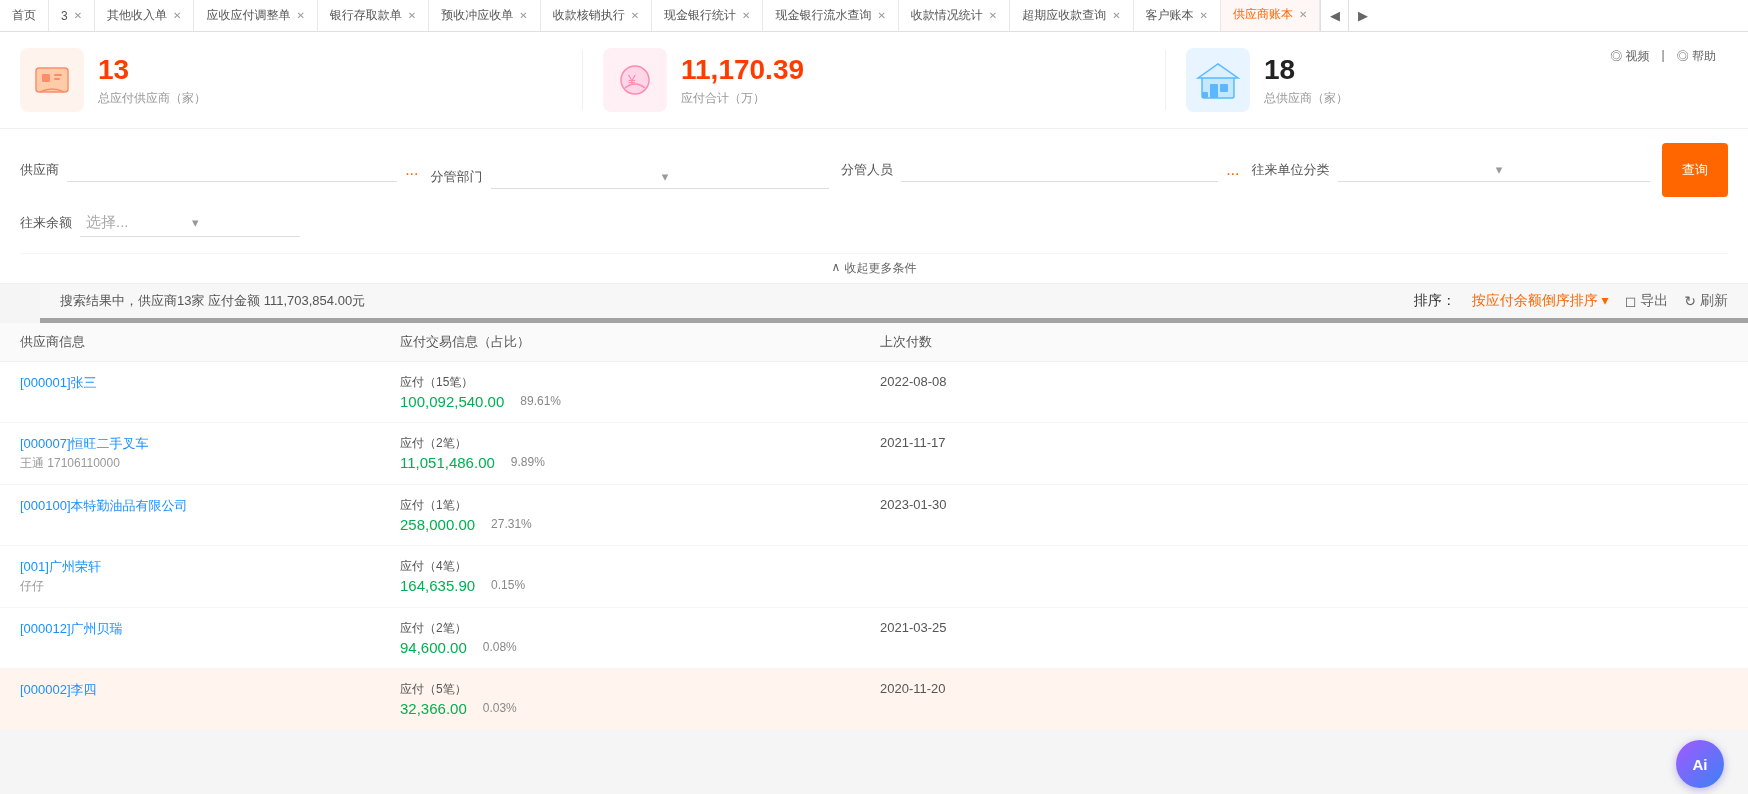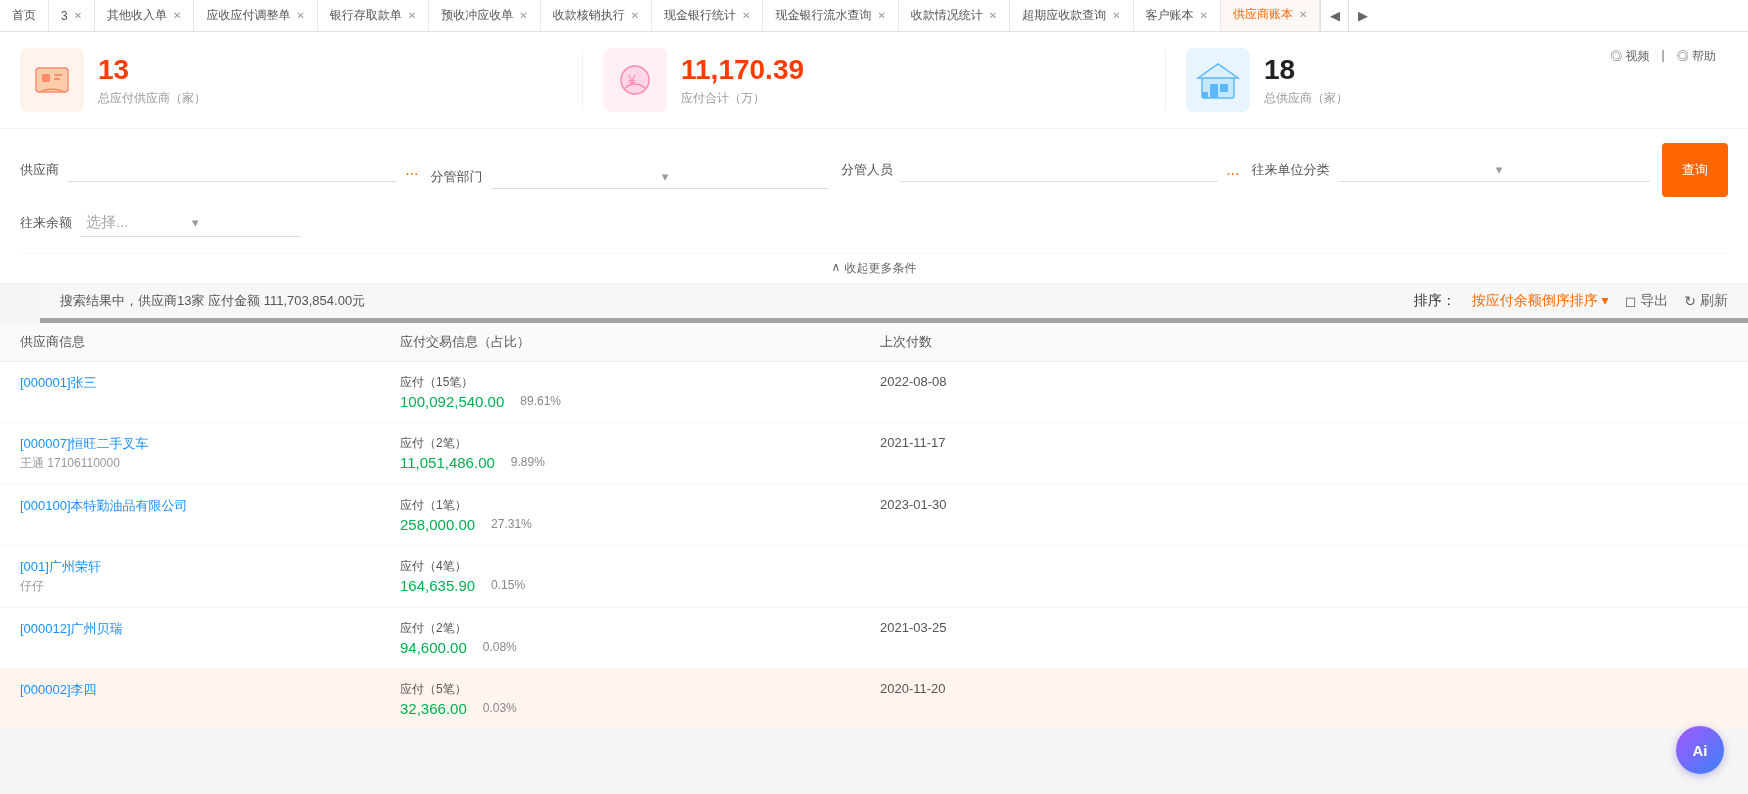--- a/index.html
+++ b/index.html
@@ -355,16 +355,16 @@
       <div class="tx-row">
         <a class="tx-amount">32,366.00</a>
         <span class="tx-pct">0.03%</span>
       </div>
     </div>
     <div class="col-lastpay">
       <span class="lastpay-date">2020-11-20</span>
     </div>
   </div>
 
-  <div style="position:fixed; bottom:20px; right:24px; width:48px; height:48px; background: linear-gradient(135deg,#a259ff,#3b82f6); border-radius:50%; display:flex; align-items:center; justify-content:center; cursor:pointer; box-shadow: 0 2px 8px rgba(100,80,200,0.4);">
+  <div style="position:fixed; bottom:6px; right:24px; width:48px; height:48px; background: linear-gradient(135deg,#a259ff,#3b82f6); border-radius:50%; display:flex; align-items:center; justify-content:center; cursor:pointer; box-shadow: 0 2px 8px rgba(100,80,200,0.4);">
     <span style="color:#fff; font-size:15px; font-weight:bold;">Ai</span>
   </div>
 </div>
 
 </body></html>

